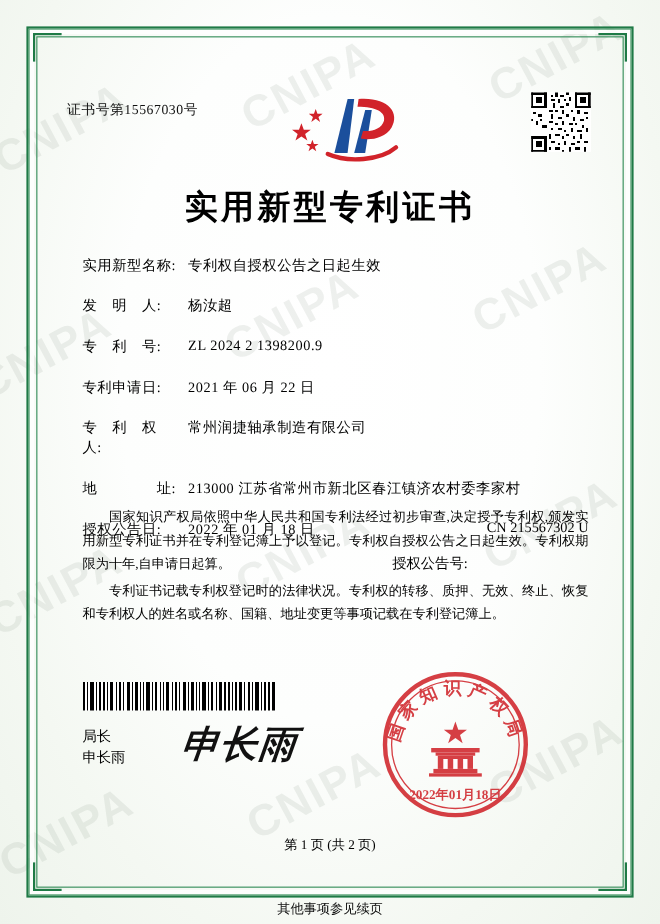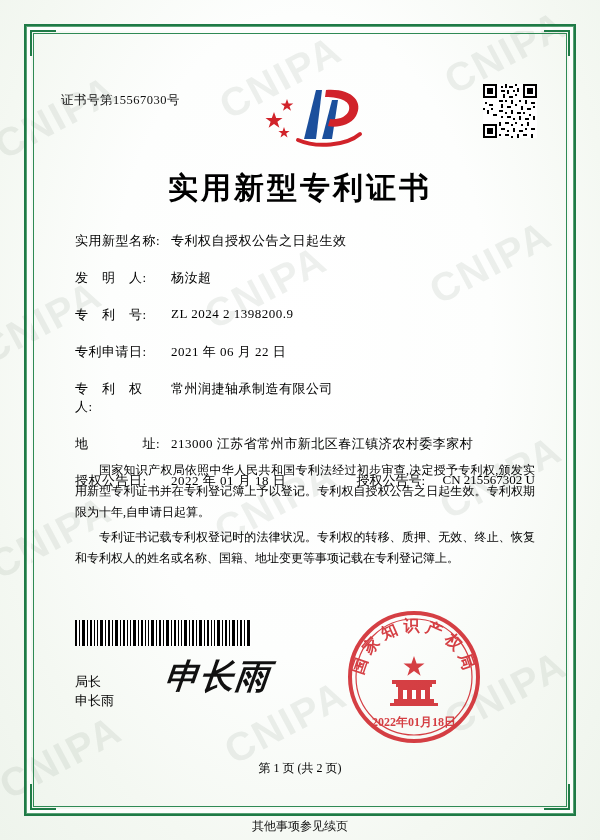--- a/index.html
+++ b/index.html
@@ -140,20 +140,21 @@
   }
   .field-value {
     flex: 1;
     letter-spacing: 0.5px;
   }
 
   .field-row.two-col .col2-label {
     width: 86px;
     flex: 0 0 86px;
     margin-left: 18px;
+    margin-top: 31px;
   }
   .field-row.two-col .col2-value {
     flex: 0 0 auto;
   }
 
   .paragraphs {
     position: absolute;
     left: 20px; top: 400px;
     width: 460px;
     font-size: 12px;
@@ -173,21 +174,20 @@
     width: 176px; height: 26px;
   }
   .barcode svg { display: block; }
 
   .signature-block {
     position: absolute;
     left: 20px; top: 600px;
     font-size: 13px;
     line-height: 19px;
     color: #000;
-    margin-top: 12px;
   }
   .sig-name {
     position: absolute;
     left: 110px; top: 594px;
     font-size: 34px;
     font-family: "Liberation Serif", serif;
     font-style: italic;
     font-weight: bold;
     color: #111;
     letter-spacing: 1px;

